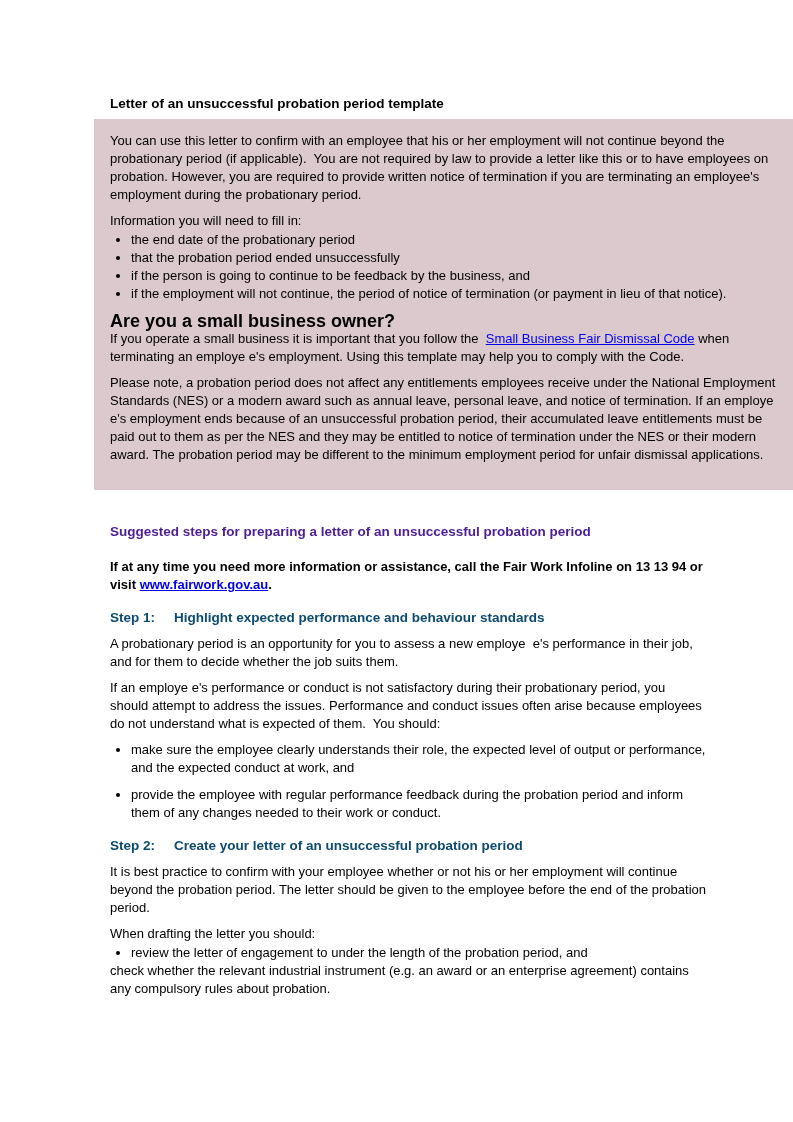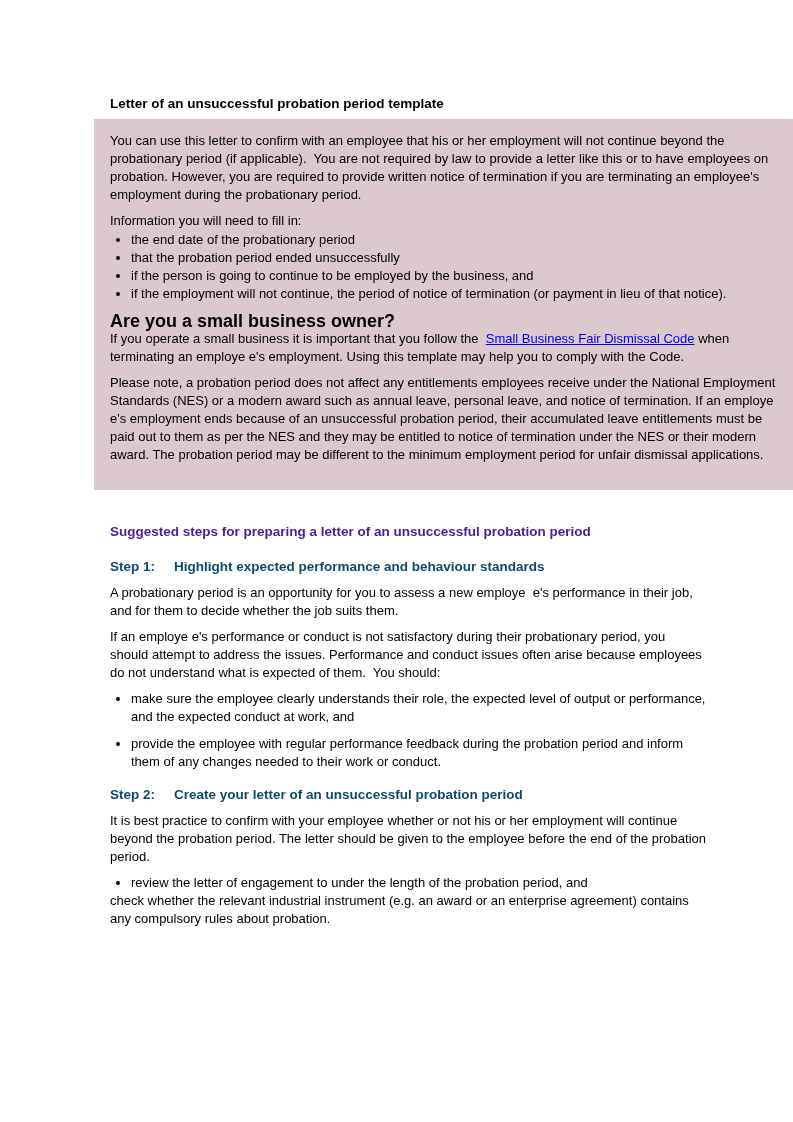--- a/index.html
+++ b/index.html
@@ -67,40 +67,42 @@
   <div class="doc">
 
     <h1 class="doc-title">Letter of an unsuccessful probation period template</h1>
 
     <div class="info-box">
       <p class="para">You can use this letter to confirm with an employee that his or her employment will not continue beyond the probationary period (if applicable).  You are not required by law to provide a letter like this or to have employees on probation. However, you are required to provide written notice of termination if you are terminating an employee's employment during the probationary period.</p>
       <p class="para tight">Information you will need to fill in:</p>
       <ul class="bullets">
         <li>the end date of the probationary period</li>
         <li>that the probation period ended unsuccessfully</li>
-        <li>if the person is going to continue to be employed by the business, and</li>
+        <li>if the person is going to continue to be feedback by the business, and</li>
         <li>if the employment will not continue, the period of notice of termination (or payment in lieu of that notice).</li>
       </ul>
       <h2 class="box-heading">Are you a small business owner?</h2>
       <p class="para"><span>If you operate a small business it is important that you follow the  </span><a href="#" class="link">Small Business Fair Dismissal Code</a><span> when terminating an employe e's employment. Using this template may help you to comply with the Code.</span></p>
       <p class="para last">Please note, a probation period does not affect any entitlements employees receive under the National Employment Standards (NES) or a modern award such as annual leave, personal leave, and notice of termination. If an employe  e's employment ends because of an unsuccessful probation period, their accumulated leave entitlements must be paid out to them as per the NES and they may be entitled to notice of termination under the NES or their modern award. The probation period may be different to the minimum employment period for unfair dismissal applications.</p>
     </div>
 
     <h2 class="section-heading">Suggested steps for preparing a letter of an unsuccessful probation period</h2>
 
+    <p class="para infoline"><span>If at any time you need more information or assistance, call the Fair Work Infoline on 13 13 94 or visit </span><a href="#" class="link">www.fairwork.gov.au</a><span>.</span></p>
 
     <h3 class="step-heading"><span class="step-label">Step 1:</span><span>Highlight expected performance and behaviour standards</span></h3>
     <p class="para">A probationary period is an opportunity for you to assess a new employe  e's performance in their job, and for them to decide whether the job suits them.</p>
     <p class="para">If an employe e's performance or conduct is not satisfactory during their probationary period, you should attempt to address the issues. Performance and conduct issues often arise because employees do not understand what is expected of them.  You should:</p>
     <ul class="bullets spaced">
       <li>make sure the employee clearly understands their role, the expected level of output or performance, and the expected conduct at work, and</li>
       <li>provide the employee with regular performance feedback during the probation period and inform them of any changes needed to their work or conduct.</li>
     </ul>
 
     <h3 class="step-heading"><span class="step-label">Step 2:</span><span>Create your letter of an unsuccessful probation period</span></h3>
     <p class="para">It is best practice to confirm with your employee whether or not his or her employment will continue beyond the probation period. The letter should be given to the employee before the end of the probation period.</p>
+    <p class="para tight">When drafting the letter you should:</p>
     <ul class="bullets" style="margin-bottom:0;">
       <li>review the letter of engagement to under the length of the probation period, and</li>
     </ul>
     <p class="para">check whether the relevant industrial instrument (e.g. an award or an enterprise agreement) contains any compulsory rules about probation.</p>
 
   </div>
 </div>
 
 </body></html>

